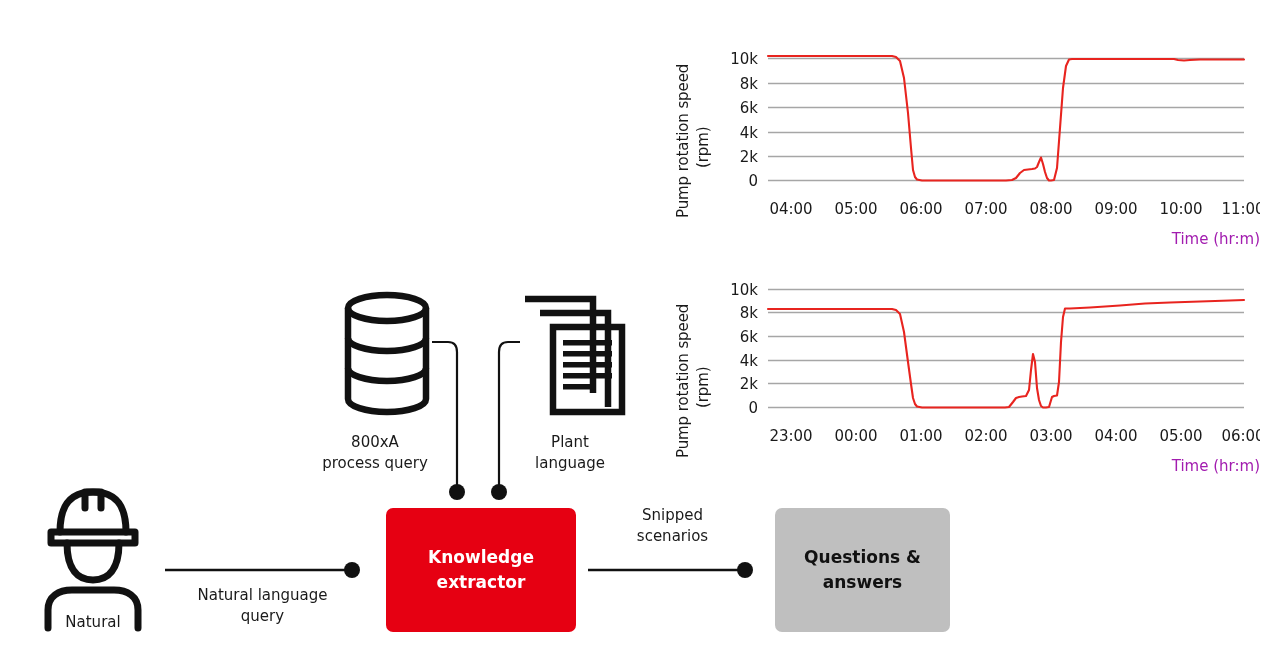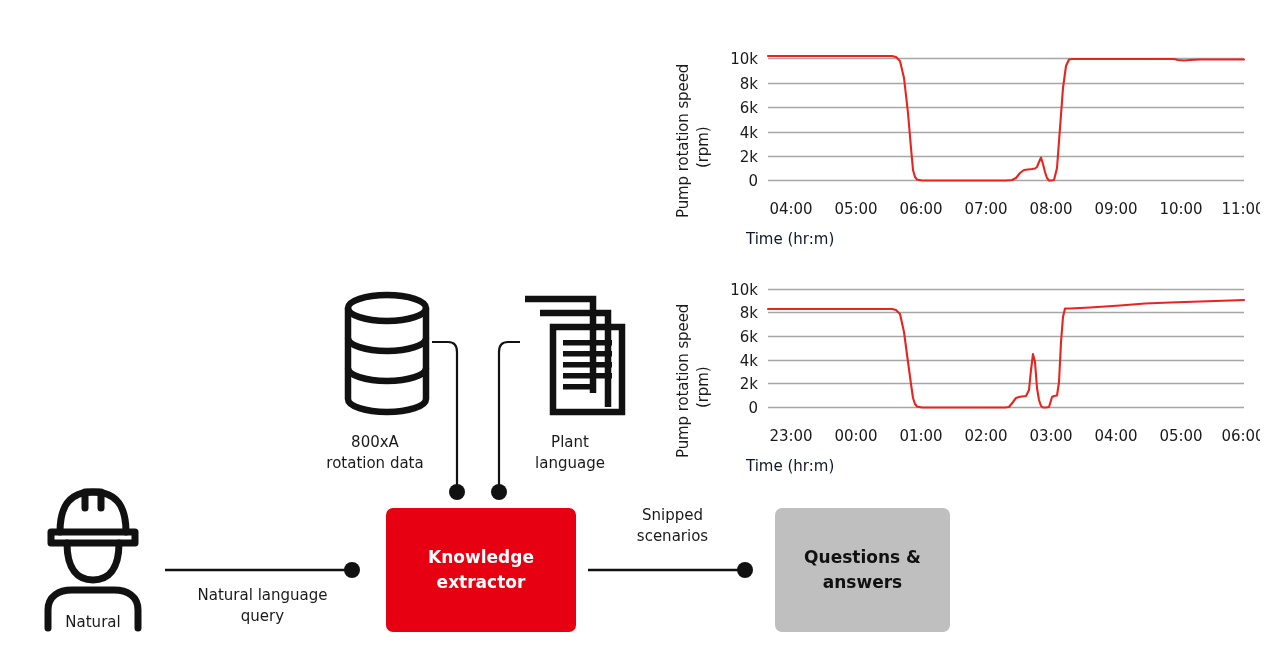--- a/index.html
+++ b/index.html
@@ -28,23 +28,23 @@
     transform-origin:0 0;
     transform:rotate(-90deg);
     letter-spacing:-0.1px;
   }
   .ylabel.l1{left:14px;}
   .ylabel.l2{left:34px;}
 
   .xlabel{
     position:absolute;
     width:100%;
-    text-align:left;
+    text-align:right;
     font-size:15px;
-    color:#0f172a;
+    color:#a21caf;
   }
   .xlabel span{margin-left:86px;}
 
   
   .diagram{position:absolute;left:0;top:280px;width:1000px;height:380px;}
 
   .node-box{
     position:absolute;
     border-radius:7px;
     display:flex;
@@ -229,21 +229,21 @@
       <span style="white-space:pre-line;">Knowledge
 extractor</span>
     </div>
 
     <div class="node-box" id="questions-answers">
       <span style="white-space:pre-line;">Questions &amp;
 answers</span>
     </div>
 
     <div class="caption" id="cap-process-data">800xA
-rotation data</div>
+process query</div>
     <div class="caption" id="cap-plant-docs">Plant
 language</div>
     <div class="caption" id="cap-operator">Natural</div>
     <div class="caption" id="cap-nl-query">Natural language
 query</div>
     <div class="caption" id="cap-similar">Snipped
 scenarios</div>
 
   </div>
 </div>

